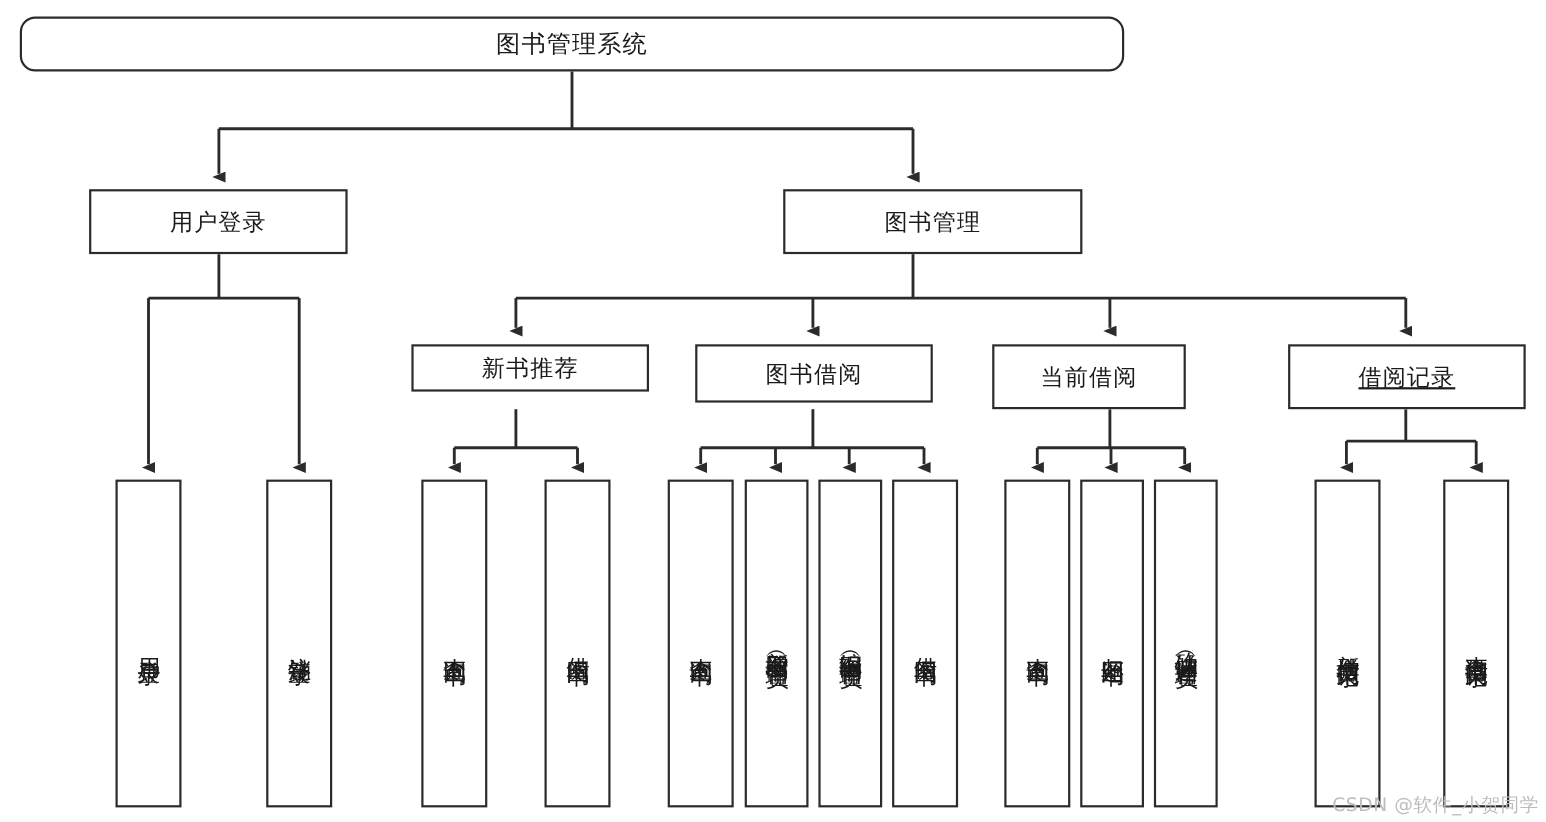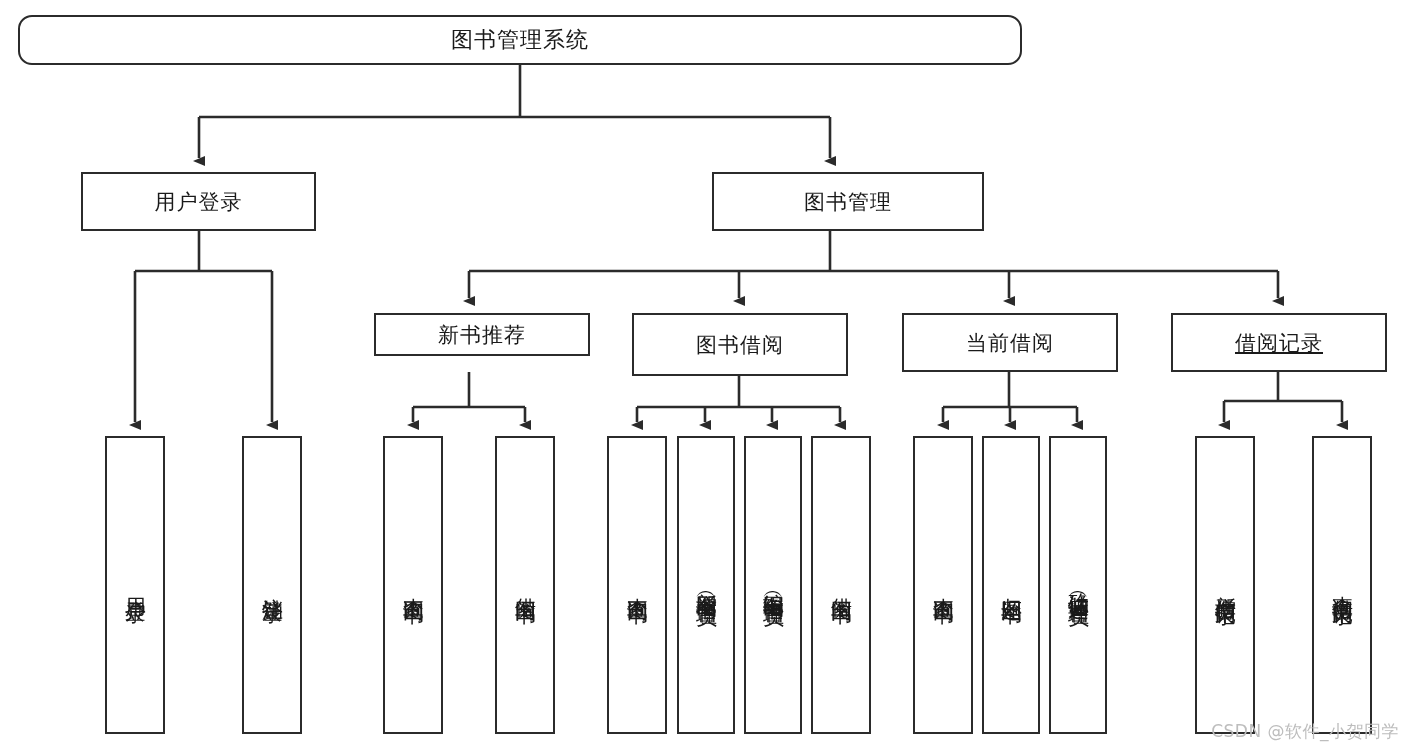--- a/index.html
+++ b/index.html
@@ -130,23 +130,23 @@
   </svg>
 
   <div class="node horiz" id="title-node" style="left:18px; top:15px; width:1004px; height:50px;">图书管理系统</div>
 
   <div class="node horiz" style="left:81px; top:172px; width:235px; height:59px;">用户登录</div>
 
   <div class="node horiz" style="left:712px; top:172px; width:272px; height:59px;">图书管理</div>
 
   <div class="node horiz" style="left:362px; top:313px; width:216px; height:43px;margin-left:12px;">新书推荐</div>
 
-  <div class="node horiz" style="left:632px; top:313px; width:216px; height:63px;">图书借阅</div>
-
-  <div class="node horiz" style="left:902px; top:313px; width:216px; height:59px;">当前借阅</div>
+  <div class="node horiz" style="left:632px; top:313px; width:216px; height:53px;">图书借阅</div>
+
+  <div class="node horiz" style="left:902px; top:313px; width:176px; height:59px;">当前借阅</div>
 
   <div class="node horiz" style="left:1171px; top:313px; width:216px; height:59px;text-decoration:underline;">借阅记录</div>
 
   <div class="node vert" style="left:105px; top:436px; width:60px; height:298px;">
     <span class="vtext">用户登录</span>
   </div>
 
   <div class="node vert" style="left:242px; top:436px; width:60px; height:298px;">
     <span class="vtext">注销登录</span>
   </div>

